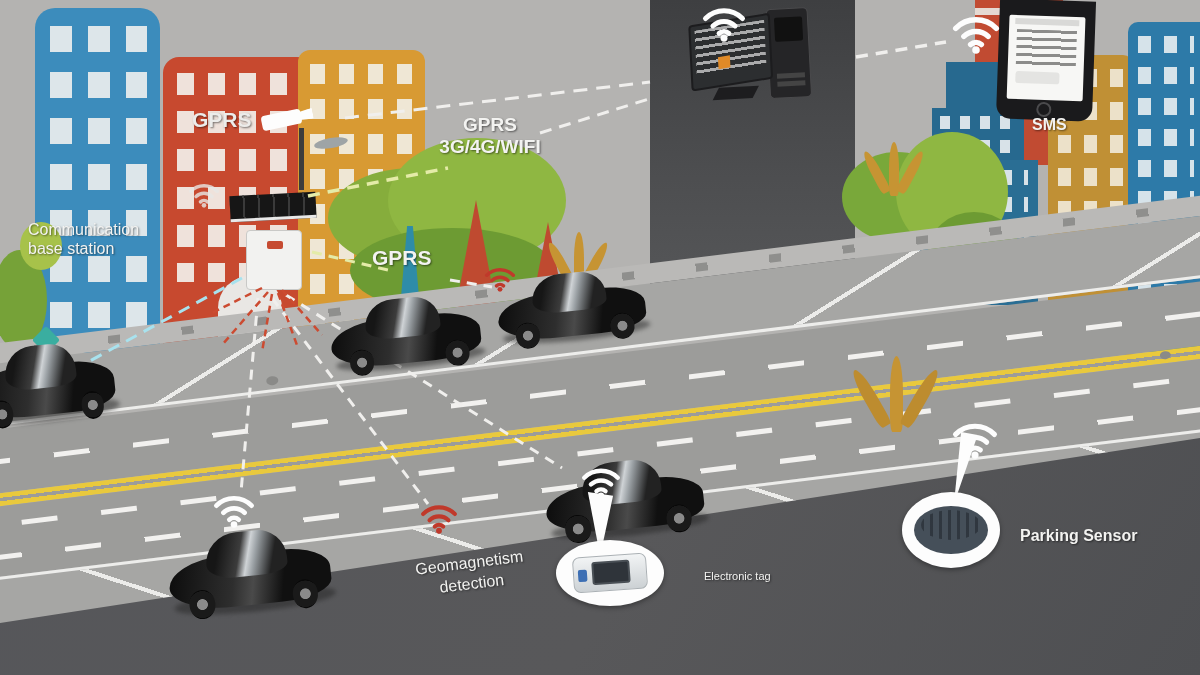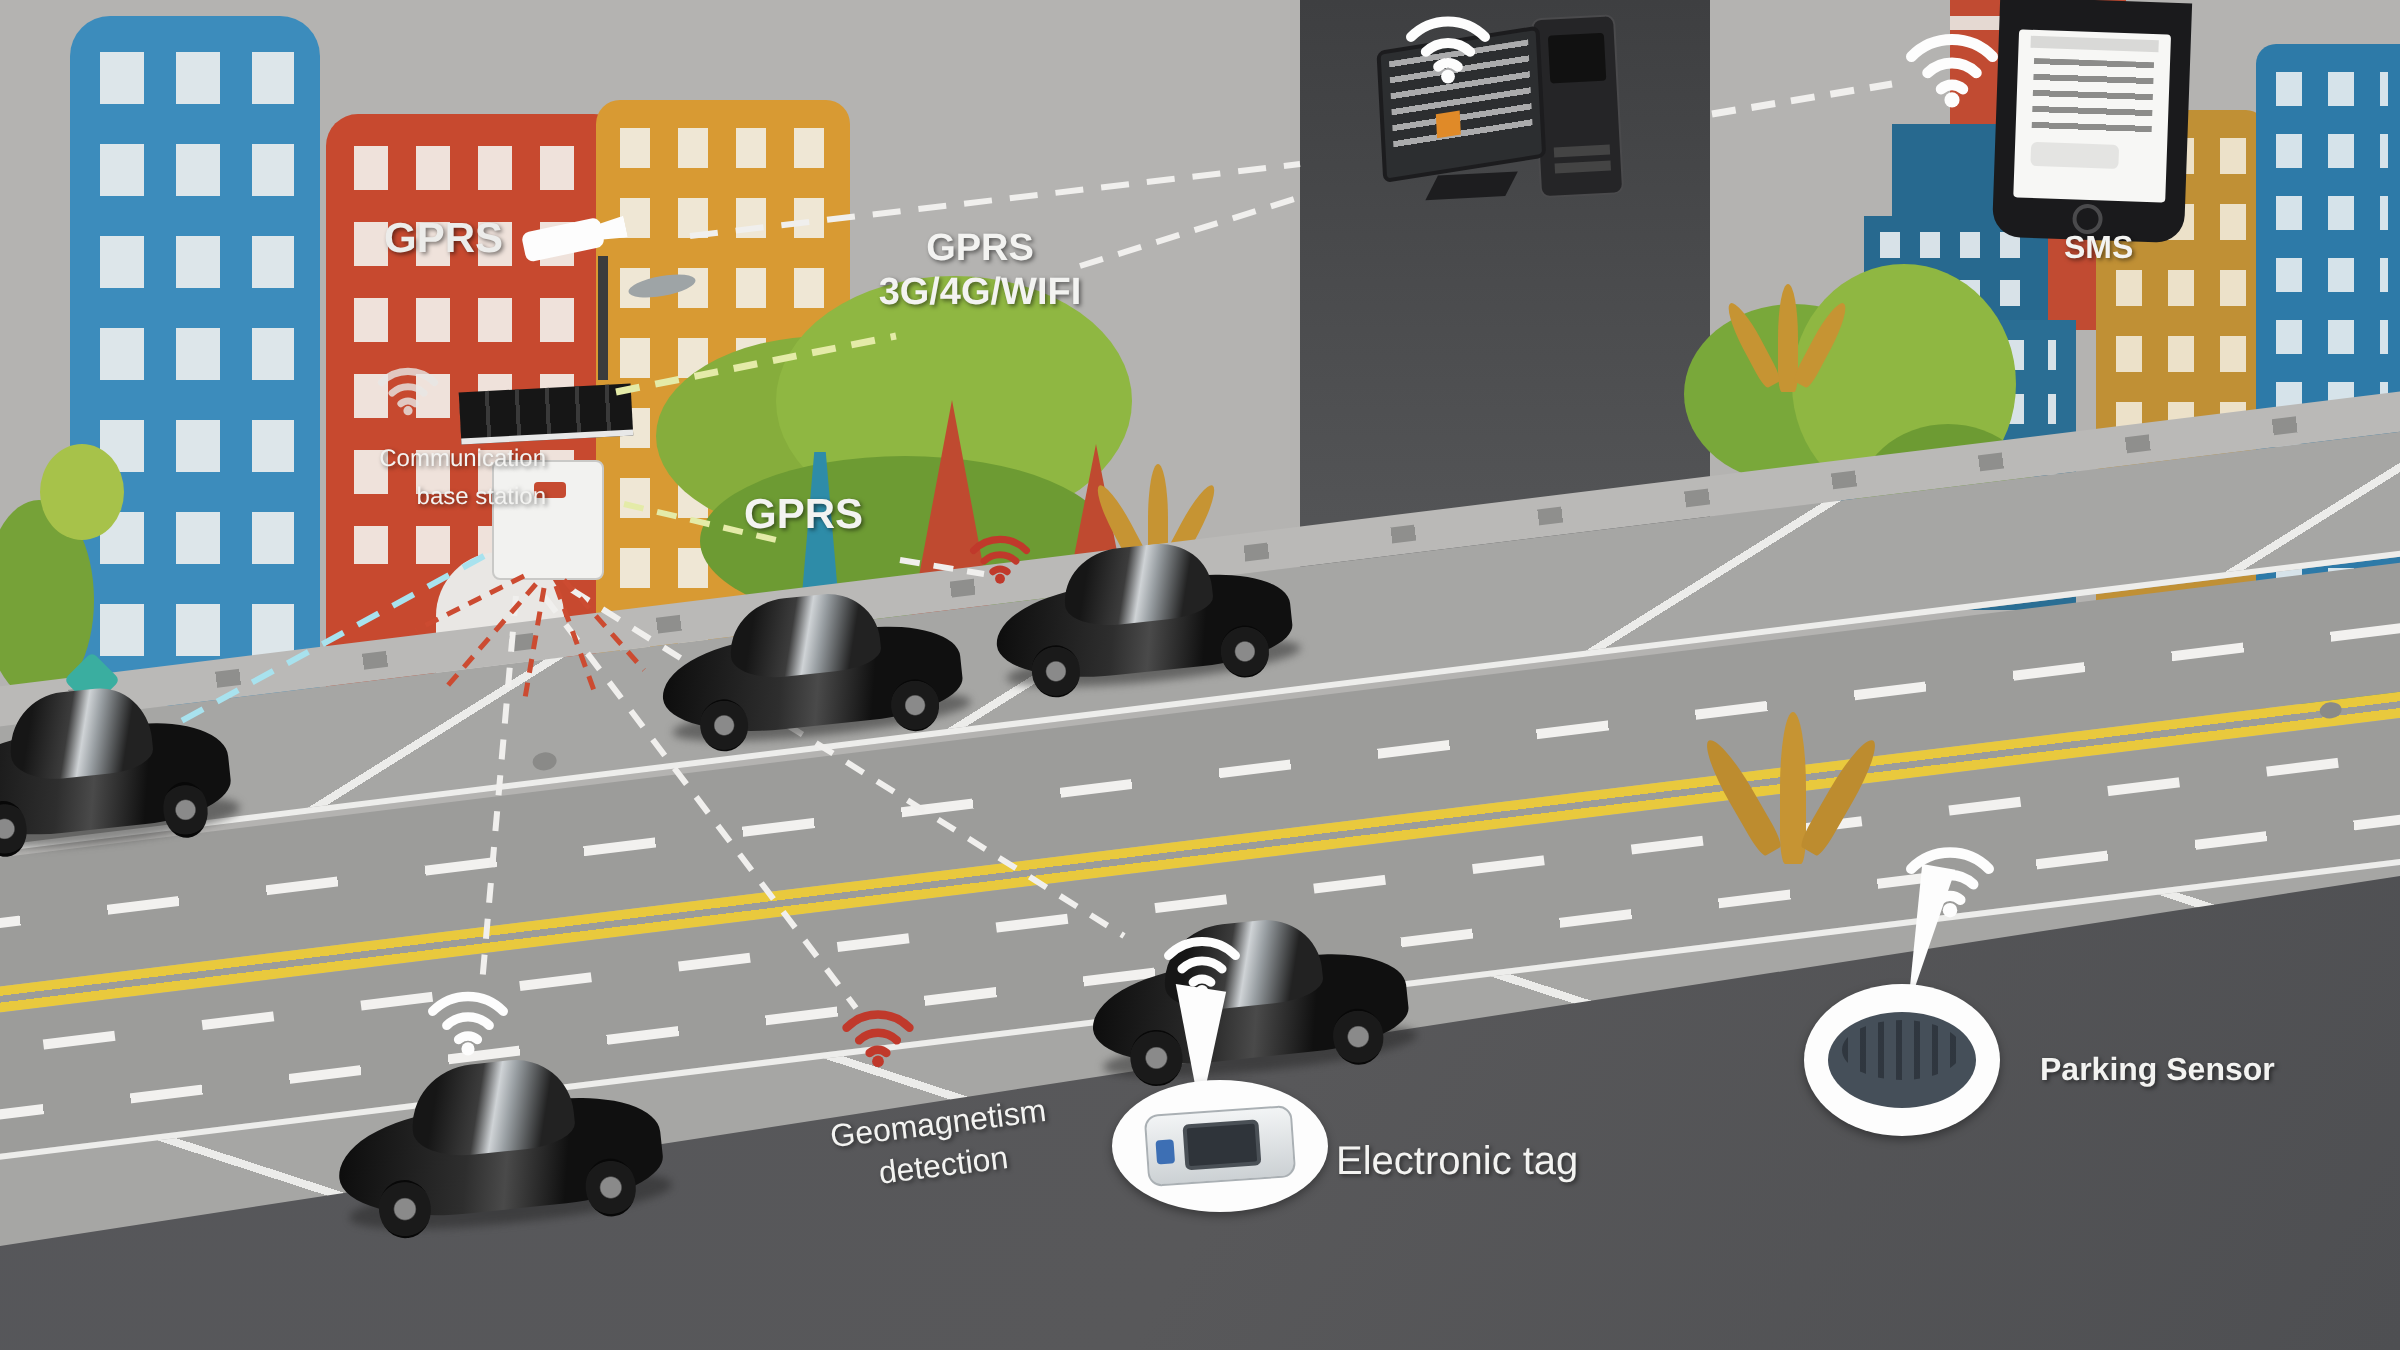--- a/index.html
+++ b/index.html
@@ -332,37 +332,37 @@
   <div class="pointer" style="left:946px;top:432px;width:36px;height:72px;background:#fdfdfd;clip-path:polygon(42% 0,88% 4%,22% 100%);"></div>
   <div class="callout" style="left:902px;top:492px;width:98px;height:76px;background:#fdfdfd;border-radius:50%;box-shadow:0 2px 5px rgba(0,0,0,.35);">
     <div style="left:12px;top:14px;width:74px;height:48px;background:#454f59;border-radius:50%;">
       <div style="left:7px;top:4px;width:60px;height:30px;background:linear-gradient(180deg,#9aa5b0,#6b7682);border-radius:50%;
                   background-image:repeating-linear-gradient(90deg,rgba(30,35,42,.55) 0 3px,transparent 3px 9px);"></div>
     </div>
   </div>
 
   <div class="lbl" style="left:192px;top:108px;font-size:21px;font-weight:bold;color:#ececea;">GPRS</div>
 
-  <div class="lbl" style="left:28px;top:220px;width:245px;text-align:right;font-size:12px;line-height:19px;">
+  <div class="lbl" style="left:28px;top:220px;width:245px;text-align:left;font-size:16px;line-height:19px;">
     <span style="position:static">Communication</span><br>
     <span style="position:static">base station</span>
   </div>
 
   <div class="lbl" style="left:410px;top:114px;width:160px;text-align:center;font-size:19px;font-weight:bold;line-height:22px;">
     <span style="position:static">GPRS</span><br>
     <span style="position:static">3G/4G/WIFI</span>
   </div>
 
   <div class="lbl" style="left:372px;top:246px;font-size:21px;font-weight:bold;">GPRS</div>
 
 
   <div class="lbl" style="left:1032px;top:116px;font-size:16px;font-weight:bold;">SMS</div>
 
   <div class="lbl" style="left:388px;top:552px;width:165px;text-align:center;font-size:16px;line-height:21px;transform:rotate(-7deg);">
     <span style="position:static">Geomagnetism</span><br>
     <span style="position:static">detection</span>
   </div>
 
-  <div class="lbl" style="left:668px;top:570px;font-size:20px;">Electronic tag</div>
+  <div class="lbl" style="left:704px;top:570px;font-size:11px;">Electronic tag</div>
 
   <div class="lbl" style="left:1020px;top:527px;font-size:16px;font-weight:bold;">Parking Sensor</div>
 
 </div>
 
 </body></html>

